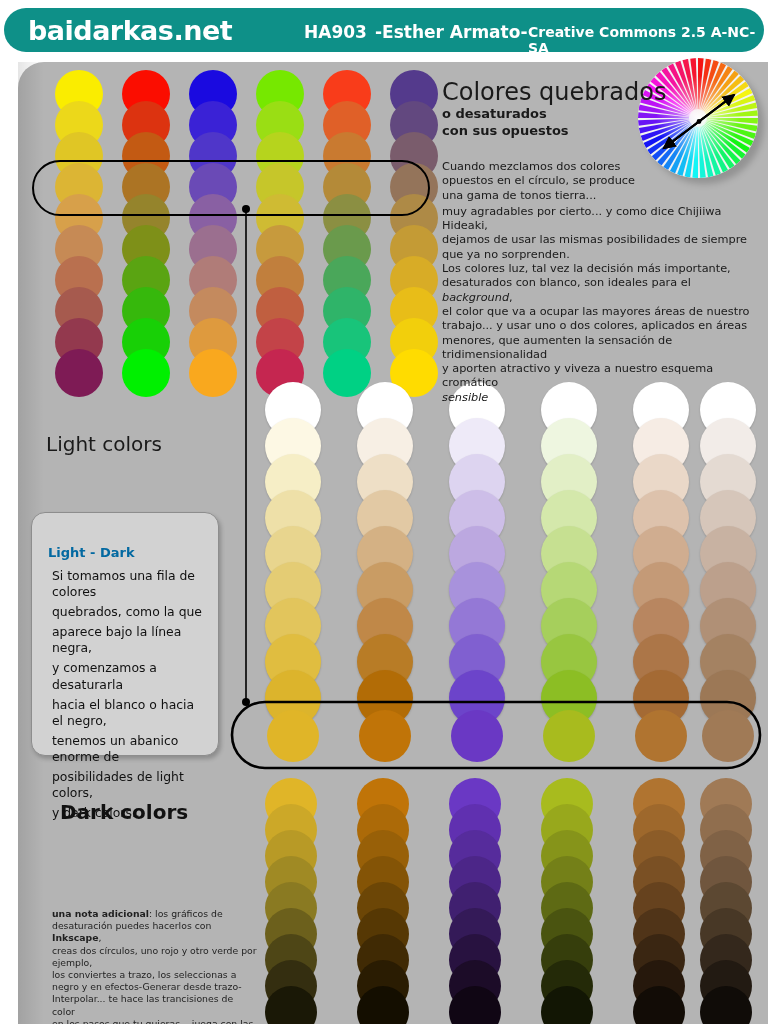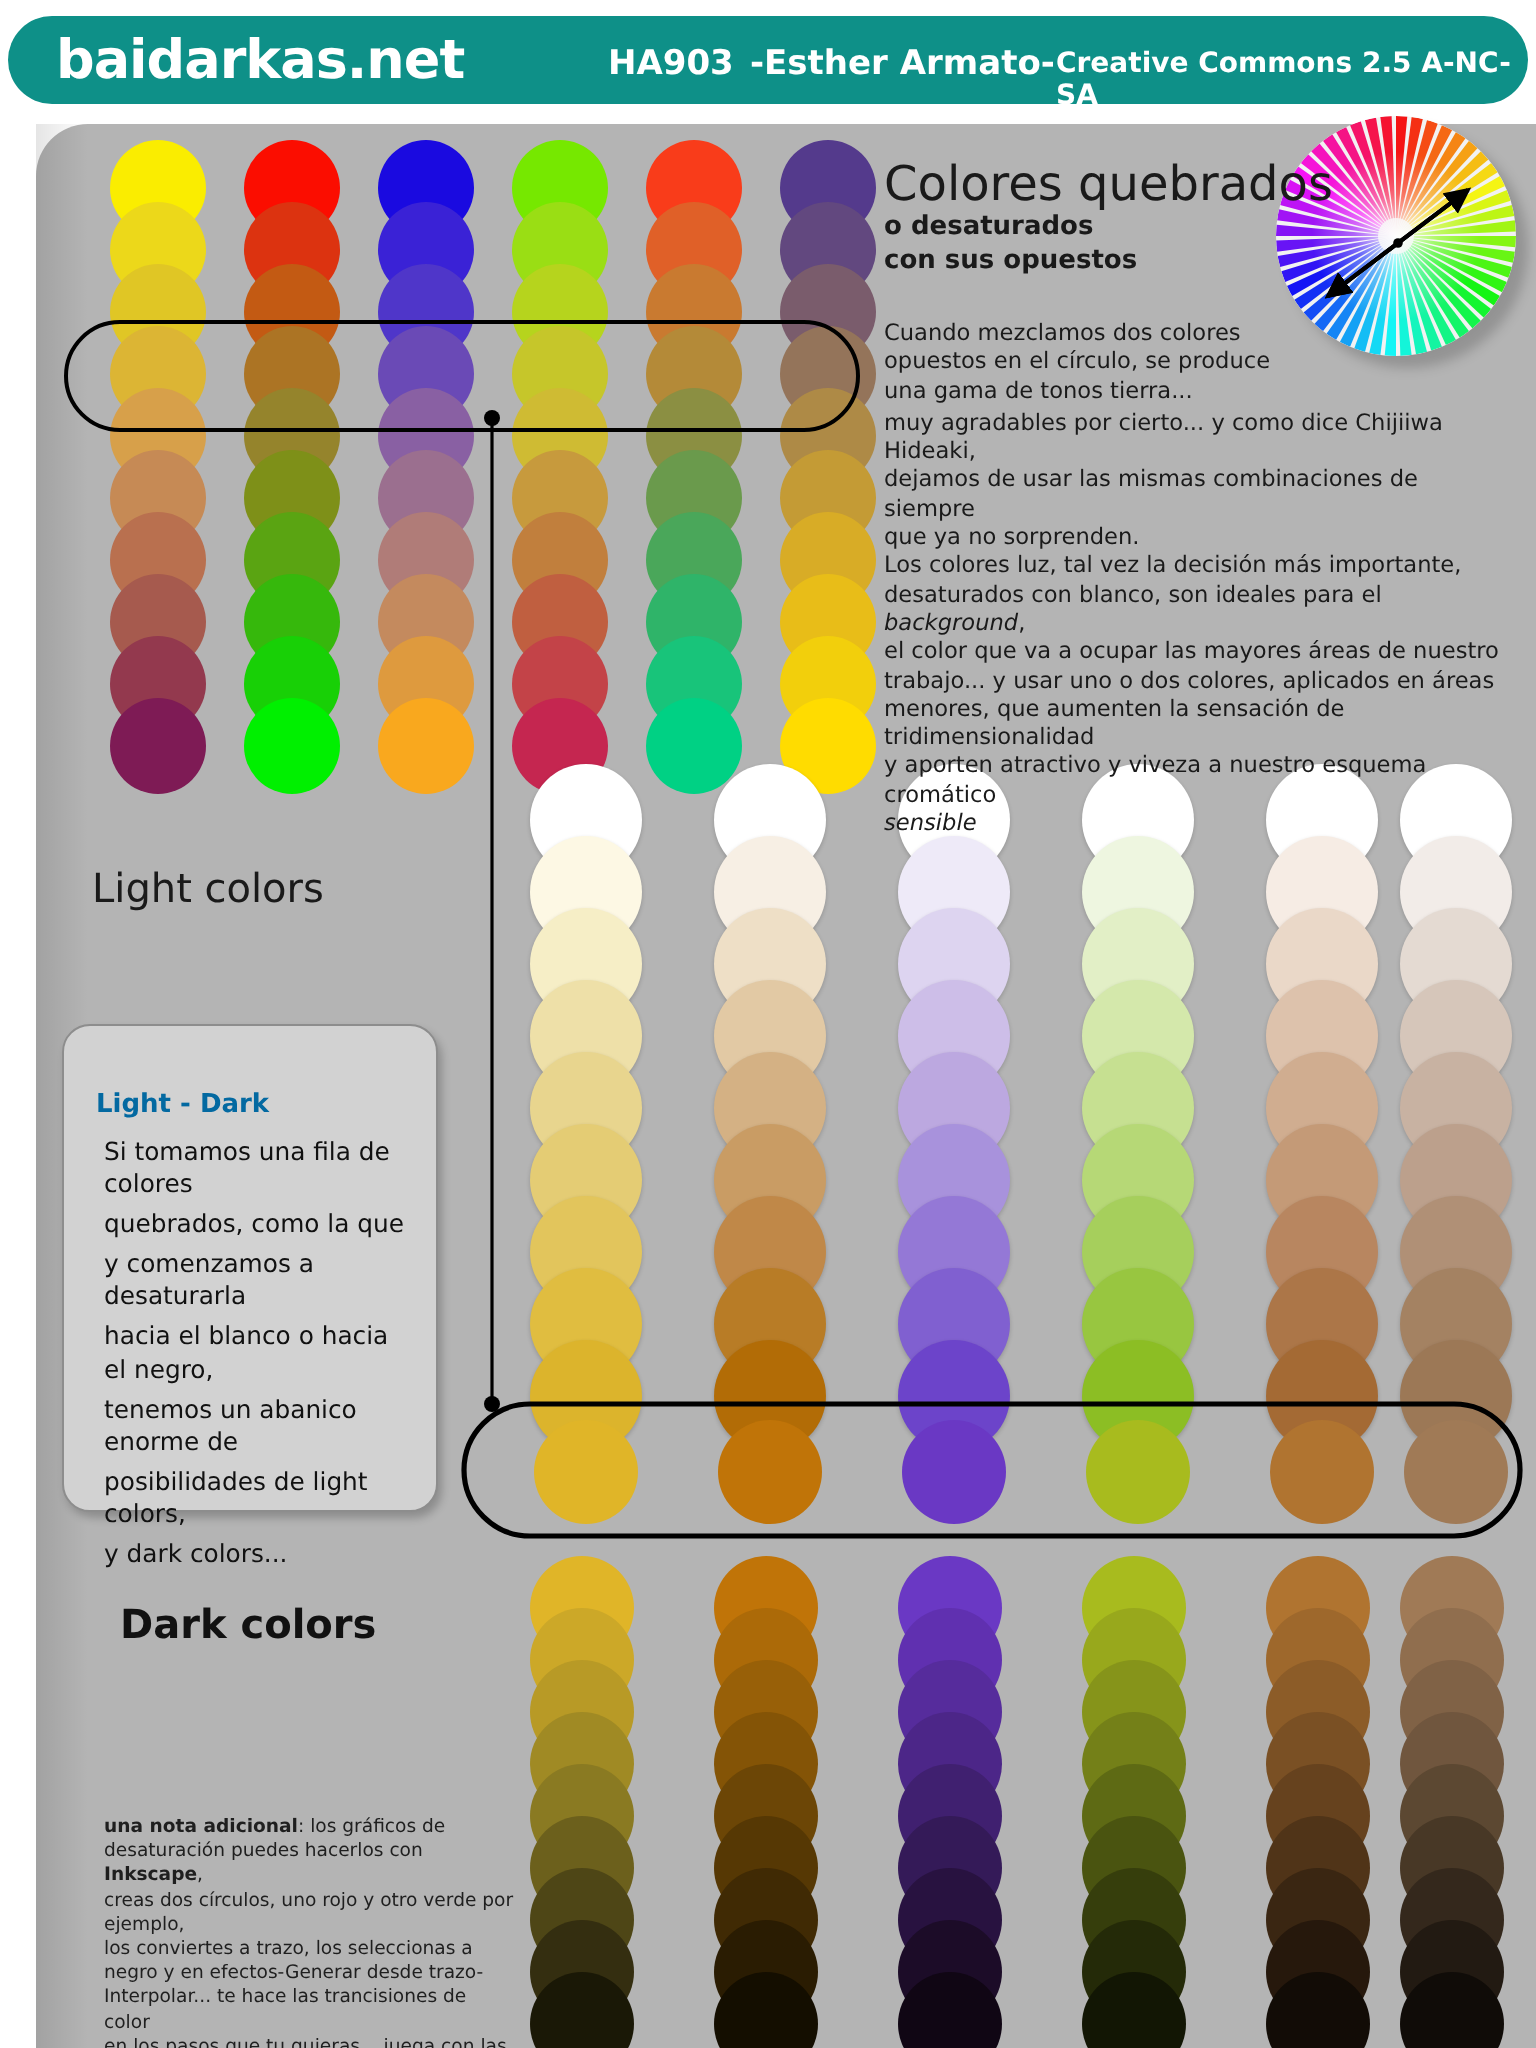--- a/index.html
+++ b/index.html
@@ -376,39 +376,40 @@
 </div>
 
 <div id="title">Colores quebrados</div>
 <div id="sub1">o desaturados</div>
 <div id="sub2">con sus opuestos</div>
 <div id="body-text">
     <p>Cuando mezclamos dos colores</p>
     <p>opuestos en el círculo, se produce</p>
     <p>una gama de tonos tierra...</p>
     <p style="margin-top: 2px;">muy agradables por cierto... y como dice Chijiiwa Hideaki,</p>
-    <p>dejamos de usar las mismas combinaciones de siempre</p>
+    <p>dejamos de usar las mismas posibilidades de siempre</p>
     <p>que ya no sorprenden.</p>
     <p>Los colores luz, tal vez la decisión más importante,</p>
     <p>desaturados con blanco, son ideales para el <i>background</i>,</p>
     <p>el color que va a ocupar las mayores áreas de nuestro</p>
     <p>trabajo... y usar uno o dos colores,  aplicados en áreas</p>
     <p>menores, que aumenten la sensación de tridimensionalidad</p>
     <p>y aporten atractivo y viveza a nuestro esquema cromático</p>
     <p><i>sensible</i></p>
   </div>
 
 <div id="light-label">Light colors</div>
 <div id="dark-label">Dark colors</div>
 
 <div id="callout">
   <div id="callout-title">Light - Dark</div>
   <div id="callout-body">
       <p>Si tomamos una fila de colores</p>
       <p>quebrados, como la que</p>
+      <p>aparece bajo la línea negra,</p>
       <p>y comenzamos a desaturarla</p>
       <p>hacia el blanco o hacia el negro,</p>
       <p>tenemos un abanico enorme de</p>
       <p>posibilidades de light colors,</p>
       <p>y dark colors...</p>
     </div>
 </div>
 
 <div id="note">
     <p><b>una nota adicional</b>: los gráficos de</p>

